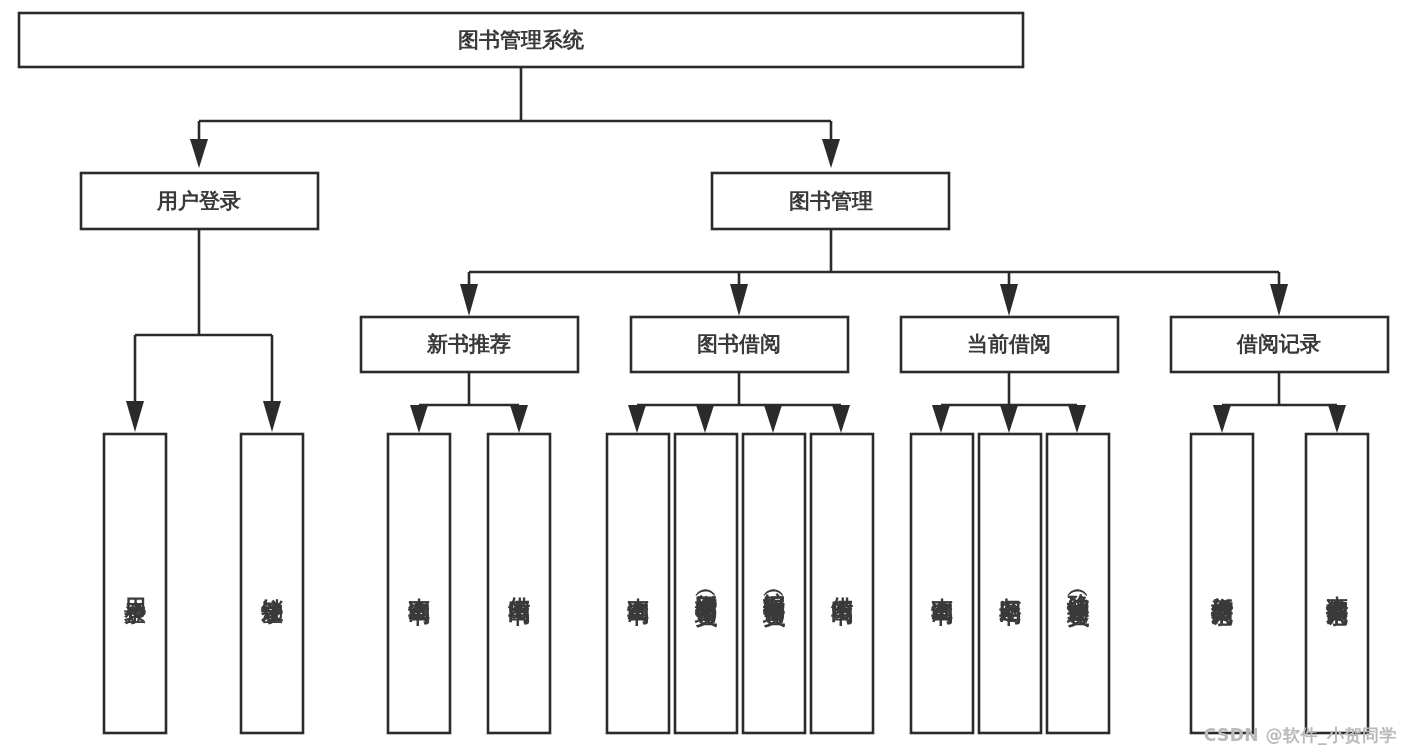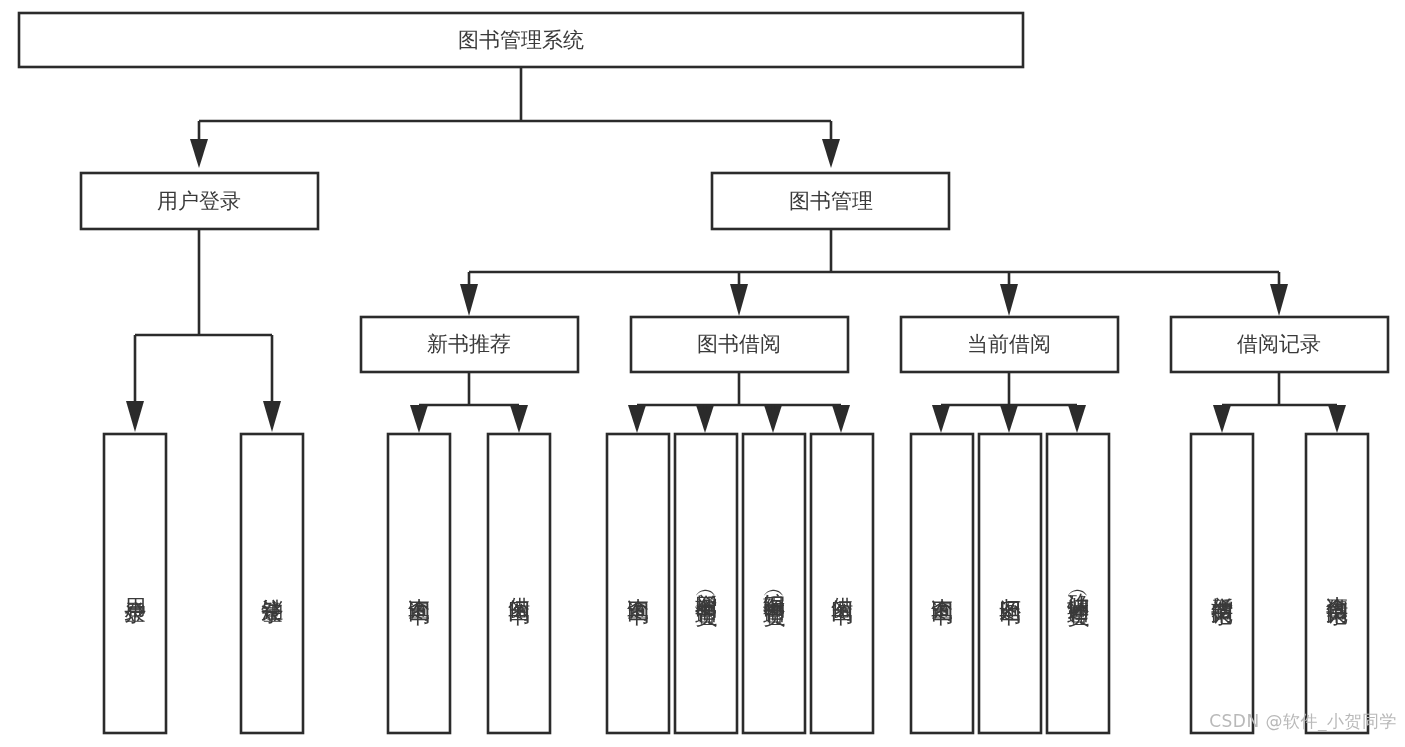--- a/index.html
+++ b/index.html
@@ -12,20 +12,21 @@
     width: 1405px;
     height: 747px;
     font-family: "DejaVu Sans", "Liberation Sans", sans-serif;
     overflow: hidden;
   }
   #diagram-root {
     position: relative;
     width: 1405px;
     height: 747px;
     background: #ffffff;
+    font-weight: bold;
   }
   svg.diagram-canvas {
     position: absolute;
     top: 0;
     left: 0;
     width: 1405px;
     height: 747px;
     display: block;
   }
   .node-box {
@@ -64,21 +65,21 @@
     font-size: 22px;
     line-height: 1.02;
     color: #3a3a3a;
     letter-spacing: 2px;
     white-space: nowrap;
     text-align: center;
   }
   .watermark {
     position: absolute;
     right: 8px;
-    bottom: 14px;
+    bottom: 0;
     font-family: "DejaVu Sans", "Liberation Sans", sans-serif;
     font-size: 17px;
     color: #b9b9b9;
     white-space: nowrap;
     letter-spacing: 0.5px;
   }
 </style>
 </head>
 <body>
 

